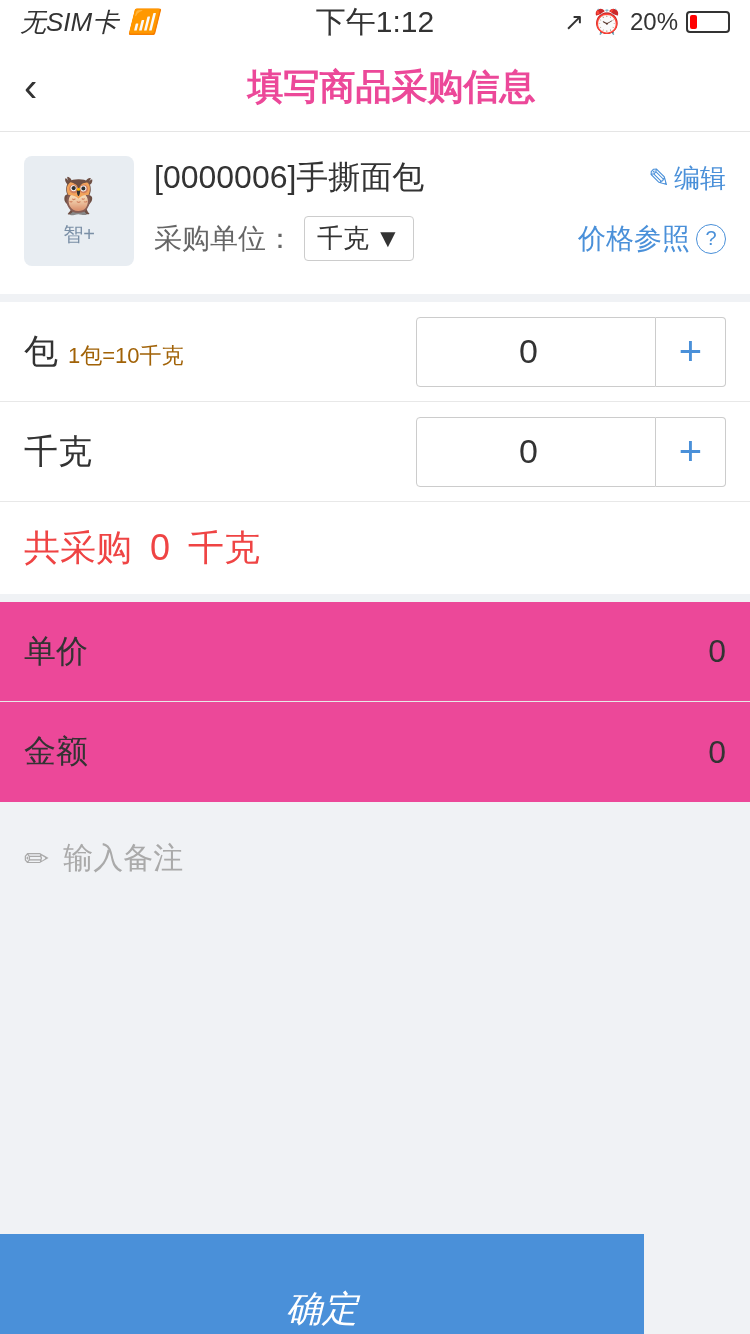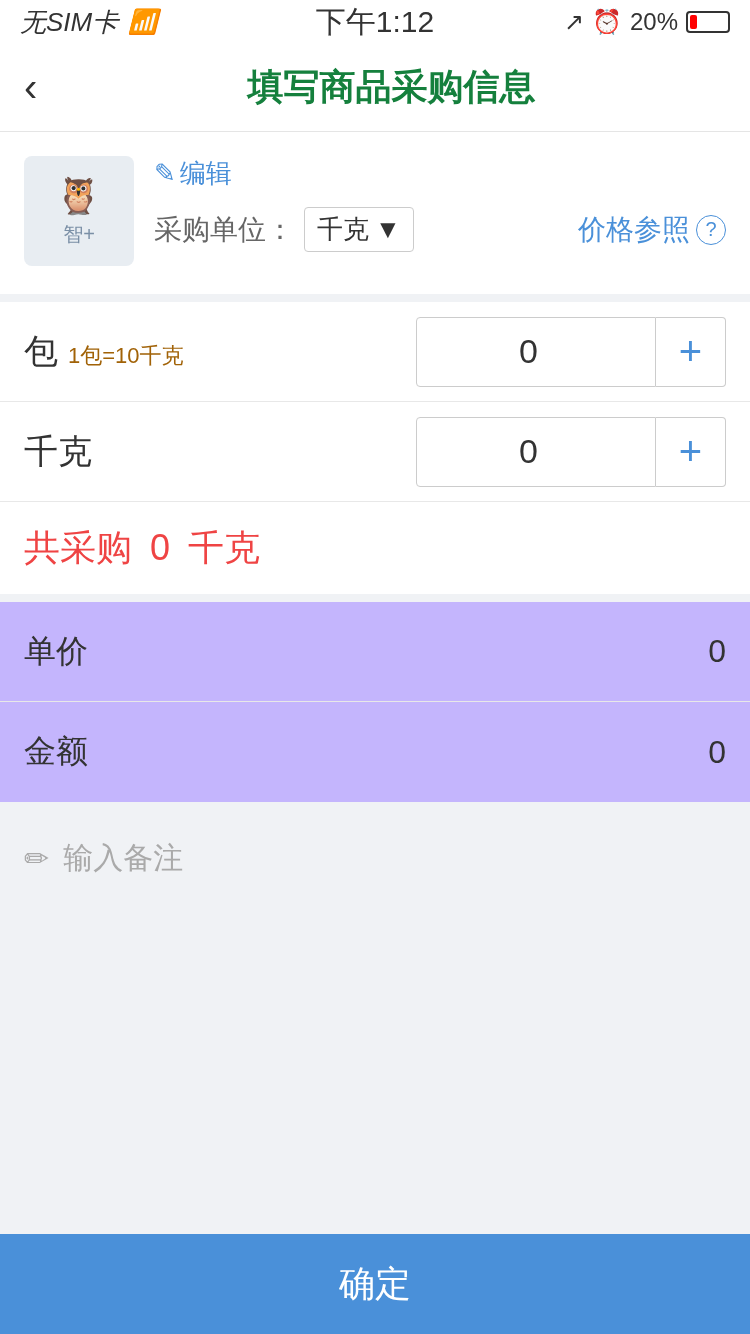--- a/index.html
+++ b/index.html
@@ -53,21 +53,21 @@
     .nav-back {
       position: absolute;
       left: 24px;
       font-size: 40px;
       color: #333;
       cursor: pointer;
     }
     .nav-title {
       font-size: 36px;
       font-weight: 600;
-      color: #15803d;
+      color: #ec4899;
       margin-left: 33px;
     }
 
     
     .product-card {
       background: #fff;
       padding: 24px 24px 28px 24px;
       display: flex;
       align-items: flex-start;
       gap: 20px;
@@ -219,21 +219,21 @@
       border: 1px solid #4a90d9;
       border-radius: 4px;
       font-size: 28px;
       color: #4a90d9;
       background: #fff;
       cursor: pointer;
     }
 
     
     .info-section {
-      background: #c4b5fd;
+      background: #ec4899;
       margin-bottom: 8px;
     }
     .info-row {
       display: flex;
       align-items: center;
       justify-content: space-between;
       padding: 0 24px;
       height: 100px;
       border-bottom: 1px solid #e8e8e8;
     }
@@ -272,27 +272,28 @@
       flex: 1;
       background: #f0f2f5;
       min-height: 200px;
     }
 
     
     .confirm-bar {
       position: fixed;
       bottom: 0;
       left: 0;
-      width: 750px;
+      width: 644px;
       height: 100px;
       background: #4a90d9;
       display: flex;
-      align-items: center;
+      align-items: flex-end;
       justify-content: center;
       cursor: pointer;
+      font-style: italic;
     }
     .confirm-text {
       font-size: 36px;
       color: #fff;
       font-weight: 500;
     }
 
     .wifi-icon { font-size: 24px; }
   </style>
 </head>
@@ -321,20 +322,21 @@
   <div class="nav-title">填写商品采购信息</div>
 </div>
 
 <div class="product-card">
   <div class="product-thumb">
     <span class="product-thumb-owl">🦉</span>
     <span class="product-thumb-text">智+</span>
   </div>
   <div class="product-info">
     <div class="product-name-row">
+      <span class="product-name">[0000006]手撕面包</span>
       <span class="edit-link">
         <span>✎</span>
         <span>编辑</span>
       </span>
     </div>
     <div class="purchase-unit-row">
       <div style="display:flex;align-items:center;">
         <span class="purchase-unit-label">采购单位：</span>
         <div class="unit-select">
           <span>千克</span>

